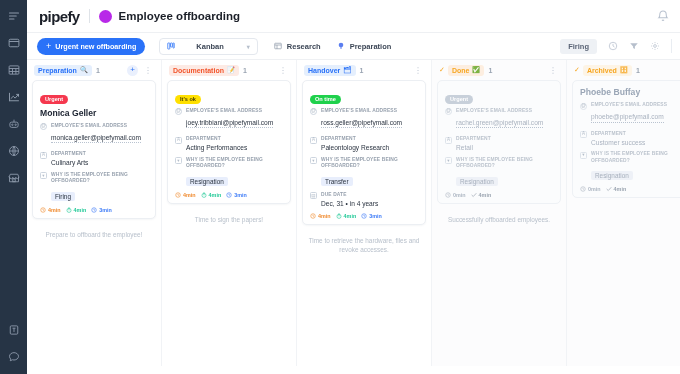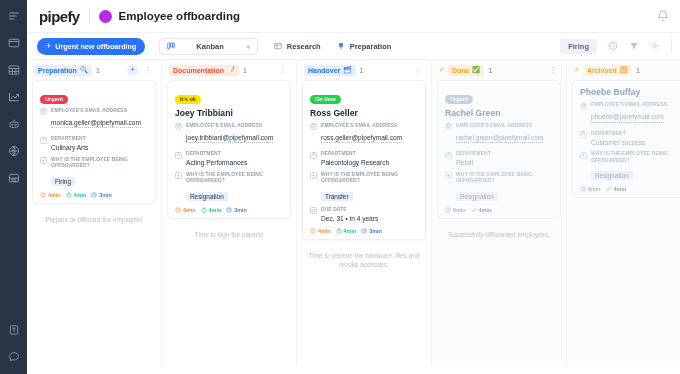--- a/index.html
+++ b/index.html
@@ -360,21 +360,21 @@
           <div class="col-head">
             <span class="phase-pill" style="background: rgb(229, 239, 253); color: rgb(42, 114, 248);">
               <span>Preparation</span>
               <span class="phase-emoji">🔍</span>
             </span>
             <span class="col-count">1</span>
             <span class="col-head-spacer"></span>
             <span class="col-add">+</span>
             <span class="col-dots">⋮</span>
           </div>
-          <div class="card"><div class="label-pill label-urgent">Urgent</div><div class="field">
+          <div class="card"><div class="label-pill label-urgent">Urgent</div><div class="card-title">Monica Geller</div><div class="field">
               <div class="f-ico circ">@</div>
               <div class="f-body"><div class="f-label">EMPLOYEE'S EMAIL ADDRESS</div><div class="f-val link">monica.geller@pipefymail.com</div></div>
             </div><div class="field">
               <div class="f-ico">A</div>
               <div class="f-body">
                 <div class="f-label">DEPARTMENT</div>
                 <div class="f-val">Culinary Arts</div>
               </div>
             </div><div class="field">
               <div class="f-ico">▾</div>
@@ -413,21 +413,21 @@
         <div class="col">
           <div class="col-head">
             <span class="phase-pill" style="background: rgb(253, 234, 228); color: rgb(242, 85, 44);">
               <span>Documentation</span>
               <span class="phase-emoji">📝</span>
             </span>
             <span class="col-count">1</span>
             <span class="col-head-spacer"></span>
             <span class="col-dots">⋮</span>
           </div>
-          <div class="card"><div class="label-pill label-ok">It's ok</div><div class="card-title">Joey Tribbiani</div><div class="field">
+          <div class="card"><div class="label-pill label-ok">It's ok</div><div class="field">
               <div class="f-ico circ">@</div>
               <div class="f-body"><div class="f-label">EMPLOYEE'S EMAIL ADDRESS</div><div class="f-val link">joey.tribbiani@pipefymail.com</div></div>
             </div><div class="field">
               <div class="f-ico">A</div>
               <div class="f-body">
                 <div class="f-label">DEPARTMENT</div>
                 <div class="f-val">Acting Performances</div>
               </div>
             </div><div class="field">
               <div class="f-ico">▾</div>
@@ -466,21 +466,21 @@
         <div class="col">
           <div class="col-head">
             <span class="phase-pill" style="background: rgb(229, 239, 253); color: rgb(42, 114, 248);">
               <span>Handover</span>
               <span class="phase-emoji">🗂</span>
             </span>
             <span class="col-count">1</span>
             <span class="col-head-spacer"></span>
             <span class="col-dots">⋮</span>
           </div>
-          <div class="card"><div class="label-pill label-ontime">On time</div><div class="card-title">Ross Geller</div><div class="field">
+          <div class="card"><div class="label-pill label-ontime">On time</div><div class="field">
               <div class="f-ico circ">@</div>
               <div class="f-body"><div class="f-label">EMPLOYEE'S EMAIL ADDRESS</div><div class="f-val link">ross.geller@pipefymail.com</div></div>
             </div><div class="field">
               <div class="f-ico">A</div>
               <div class="f-body">
                 <div class="f-label">DEPARTMENT</div>
                 <div class="f-val">Paleontology Research</div>
               </div>
             </div><div class="field">
               <div class="f-ico">▾</div>
@@ -526,21 +526,21 @@
           <div class="col-head">
             <span class="col-check">✓</span>
             <span class="phase-pill" style="background: rgb(253, 238, 224); color: rgb(246, 166, 34);">
               <span>Done</span>
               <span class="phase-emoji">✅</span>
             </span>
             <span class="col-count">1</span>
             <span class="col-head-spacer"></span>
             <span class="col-dots">⋮</span>
           </div>
-          <div class="card faded"><div class="label-pill label-grey">Urgent</div><div class="card-title">Rachel Green</div><div class="field">
+          <div class="card faded"><div class="label-pill label-grey">Urgent</div><div class="field">
               <div class="f-ico circ">@</div>
               <div class="f-body"><div class="f-label">EMPLOYEE'S EMAIL ADDRESS</div><div class="f-val link">rachel.green@pipefymail.com</div></div>
             </div><div class="field">
               <div class="f-ico">A</div>
               <div class="f-body">
                 <div class="f-label">DEPARTMENT</div>
                 <div class="f-val">Retail</div>
               </div>
             </div><div class="field">
               <div class="f-ico">▾</div>

